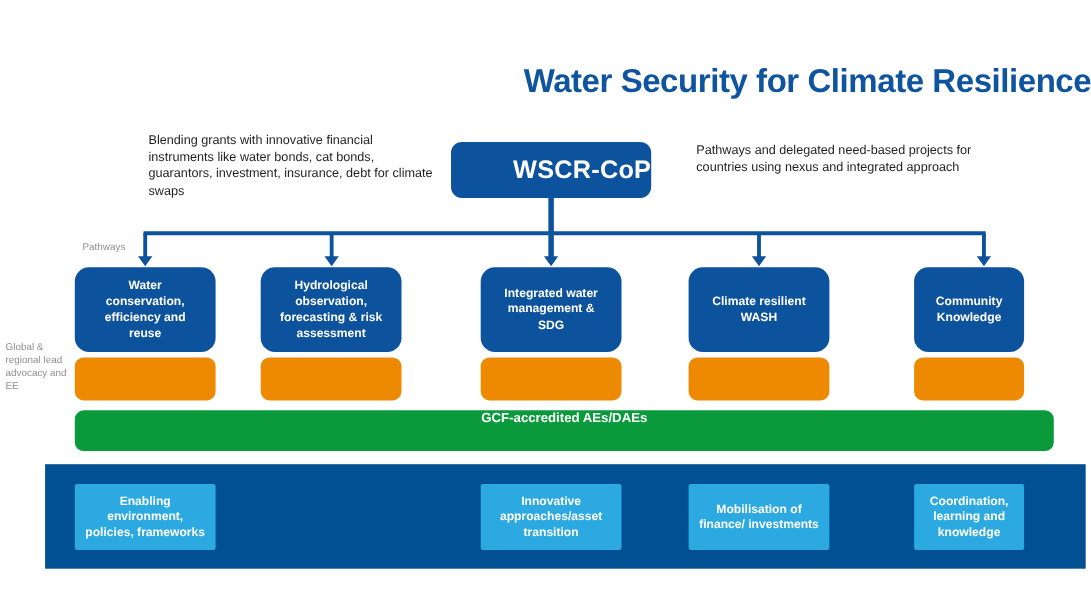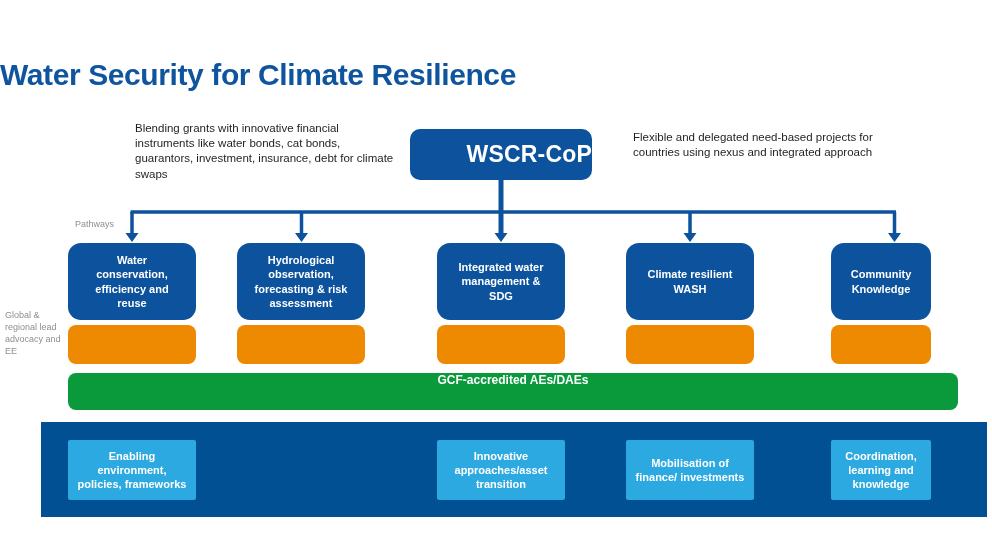--- a/index.html
+++ b/index.html
@@ -9,21 +9,21 @@
     width: 992px;
     height: 558px;
     background: #ffffff;
     overflow: hidden;
     font-family: "Liberation Sans", sans-serif;
   }
   .abs { position: absolute; }
 
   .title {
     left: 0; top: 58px; width: 992px;
-    text-align: left;
+    text-align: right;
     font-size: 30px;
     font-weight: 700;
     letter-spacing: -0.4px;
     color: var(--title-blue, #0f549e);
   }
 
   .note {
     font-size: 11.5px;
     line-height: 1.32;
     color: #1f1f1f;
@@ -97,21 +97,21 @@
   }
 </style>
 </head>
 <body>
 
 <div id="canvas">
 
   <div class="abs title">Water Security for Climate Resilience</div>
 
   <div class="abs note note-left">Blending grants with innovative financial instruments like water bonds, cat bonds, guarantors, investment, insurance, debt for climate swaps</div>
-  <div class="abs note note-right">Flexible and delegated need-based projects for countries using nexus and integrated approach</div>
+  <div class="abs note note-right">Pathways and delegated need-based projects for countries using nexus and integrated approach</div>
 
   <div class="abs hub-box">
     <span>WSCR-CoP</span>
   </div>
 
   <svg class="connectors" width="992" height="558" viewBox="0 0 992 558">
 
     <path d="M501 180 V 234" stroke="#0d529c" stroke-width="5" fill="none"></path>
 
     <path d="M130.5 212 H 896" stroke="#0d529c" stroke-width="3.5" fill="none"></path>

